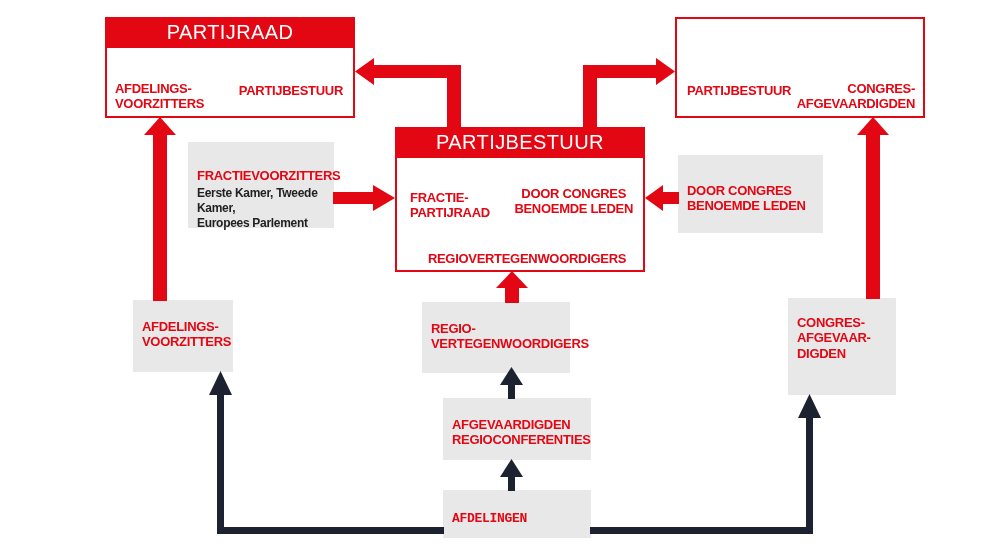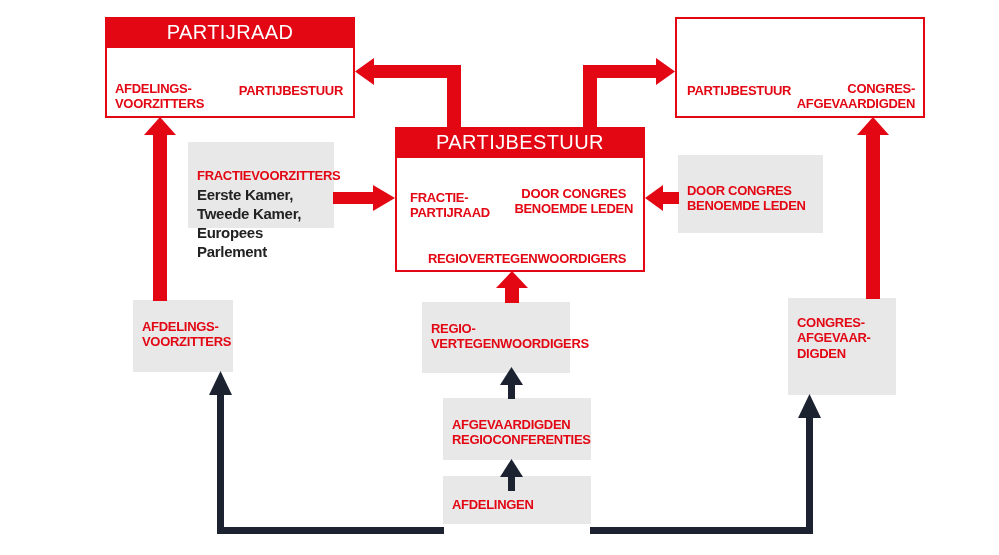--- a/index.html
+++ b/index.html
@@ -31,21 +31,21 @@
   .lbl.align-right { text-align:right; }
   .lbl.align-center { text-align:center; }
 
   
   .gray-box { position:absolute; background:var(--gray); z-index:2; }
   .gray-box .gray-lbl {
     color:var(--red); font-weight:bold; font-size:13px; line-height:1.18;
     letter-spacing:-0.3px; white-space:pre-line;
   }
   .gray-box .gray-sub {
-    color:var(--subtext); font-weight:bold; font-size:15px; line-height:1.25;
+    color:var(--subtext); font-weight:bold; font-size:12px; line-height:1.25;
     letter-spacing:-0.3px; white-space:pre-line; margin-top:3px;
   }
 
   
   #arrow-layer {
     position:absolute; left:0; top:0; width:999px; height:555px;
     z-index:3; pointer-events:none;
   }
   .arrow-red  { fill:var(--red); }
   .arrow-dark { fill:var(--dark); }
@@ -96,21 +96,21 @@
   <div class="gray-box" style="left:422px; top:302px; width:148px; height:71px; padding:19px 14px 0 9px;">
     <div class="gray-lbl">REGIO-
 VERTEGENWOORDIGERS</div>
   </div>
 
   <div class="gray-box" style="left:443px; top:398px; width:148px; height:62px; padding:19px 3px 0 9px;">
     <div class="gray-lbl">AFGEVAARDIGDEN
 REGIOCONFERENTIES</div>
   </div>
 
-  <div class="gray-box" style="left:443px; top:476px; width:148px; height:48px; padding:21px 3px 0 9px;">
+  <div class="gray-box" style="left:443px; top:490px; width:148px; height:48px; padding:21px 3px 0 9px;font-family:Liberation Mono, monospace;">
     <div class="gray-lbl">AFDELINGEN</div>
   </div>
 
   <div class="gray-box" style="left:788px; top:298px; width:108px; height:97px; padding:17px 3px 0 9px;">
     <div class="gray-lbl">CONGRES-
 AFGEVAAR-
 DIGDEN</div>
   </div>
 
   <svg id="arrow-layer" viewBox="0 0 999 555">

